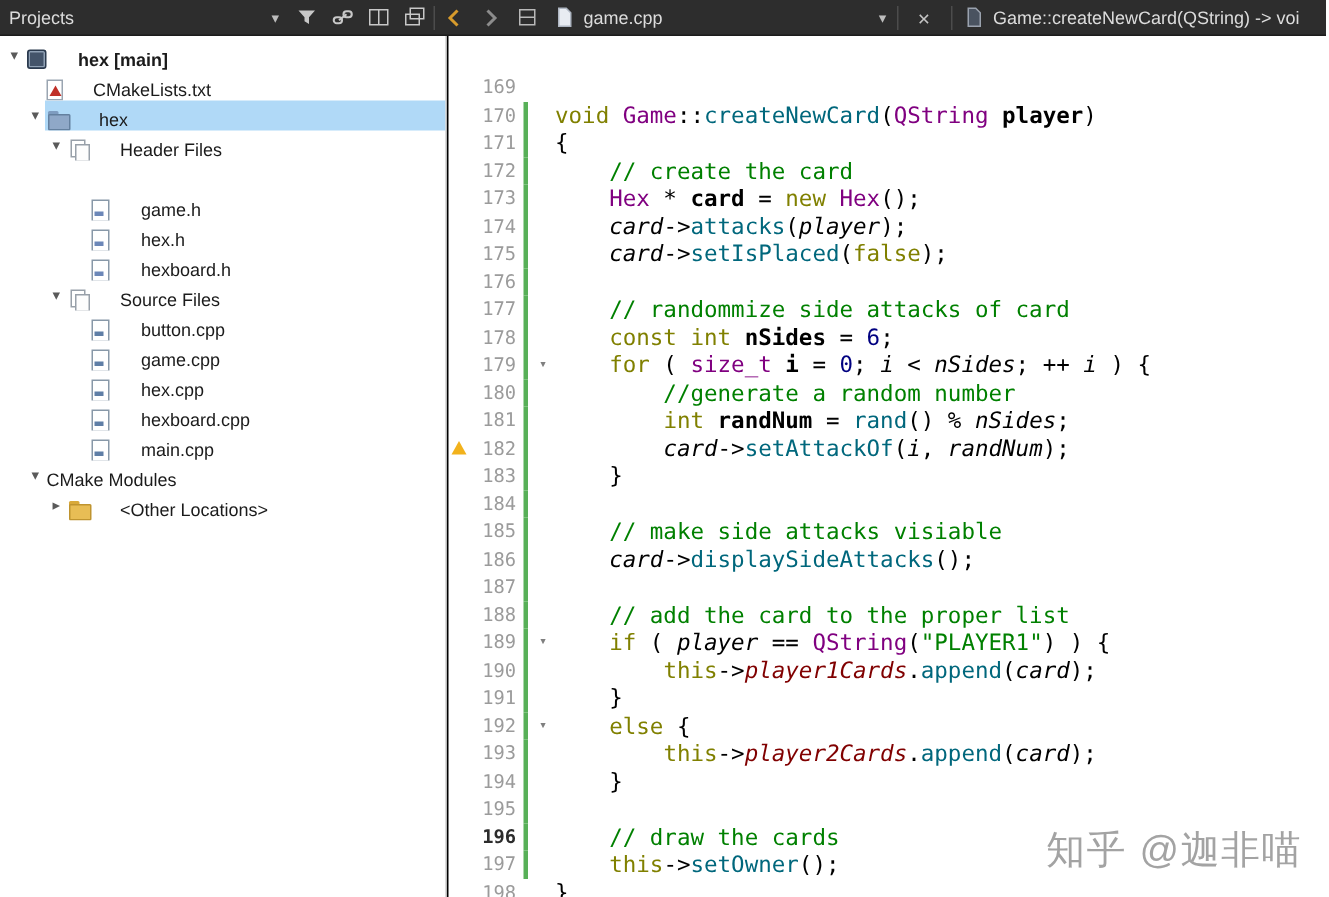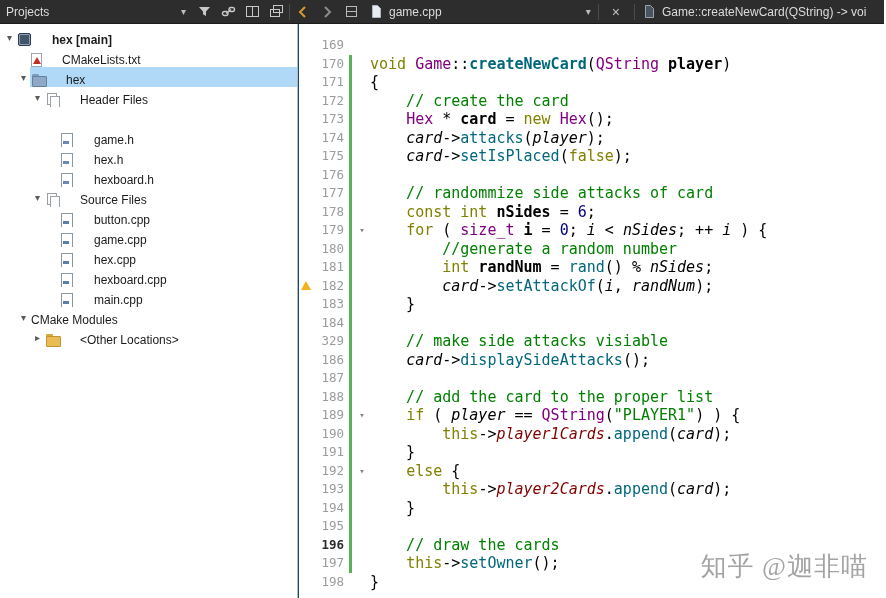--- a/index.html
+++ b/index.html
@@ -2,21 +2,21 @@
 <html style="--kw: #808000; --ty: #800080; --fn: #00677c; --cm: #008000; --st: #008000; --nu: #000080; --fd: #800000; --chg: #58b058; --sel: #b0d9f7; --warn: #f2b21c;"><head>
 <meta charset="utf-8">
 <style>
   :root{
     --kw:#808000; --ty:#800080; --fn:#00677c; --cm:#008000; --st:#008000;
     --nu:#000080; --fd:#800000; --chg:#58b058; --sel:#b0d9f7; --warn:#f2b21c;
   }
   *{box-sizing:border-box;margin:0;padding:0}
   html,body{width:886px;height:598px;overflow:hidden;background:#fff;
     font-family:"Liberation Sans",sans-serif}
-  #app{position:relative;width:884px;height:598px;overflow:hidden;background:#0c4a6e}
+  #app{position:relative;width:884px;height:598px;overflow:hidden;background:#000000}
 
   
   .titlebar{position:absolute;top:0;left:0;right:0;height:24px;background:#2d2d2d;
     border-bottom:1px solid #1c1c1c;display:flex;align-items:center;color:#dcdcdc;
     font-size:12px;white-space:nowrap;overflow:hidden}
   .combo{height:100%;display:flex;align-items:center;padding:0 6px;cursor:default}
   .pane-combo{width:192px;justify-content:space-between}
   .tb-btn{width:24px;height:100%;display:flex;align-items:center;justify-content:center;flex:none}
   .vsep{width:1px;height:16px;background:#4c4c4c;flex:none;margin:0 1px}
   .dd{color:#bdbdbd;font-size:10px}
@@ -58,48 +58,48 @@
     background:#fdfdfd;border:1px solid #98a0a9}
   .ic-file-h::after,.ic-file-cpp::after{content:'';position:absolute;left:2px;top:1px;width:10px;
     height:13px;background:#fff;border:1px solid #8898a8}
   .ic-file-h::before{content:'';position:absolute;left:4px;top:9px;width:6px;height:3px;
     background:#6c87b8;z-index:1}
   .ic-file-cpp::before{content:'';position:absolute;left:4px;top:9px;width:6px;height:3px;
     background:#5f7ea6;z-index:1}
 
   
   .editor{position:absolute;top:24px;left:299px;right:0;bottom:0;background:#fff;
-    overflow:hidden;padding-top:12px}
+    overflow:hidden;padding-top:25px}
   .code-line{display:flex;align-items:stretch;height:18.5px;
     font-family:"DejaVu Sans Mono",monospace}
   .ann{flex:none;width:14px;display:flex;align-items:center;justify-content:center}
   .warn-tri{width:0;height:0;border-left:5px solid transparent;border-right:5px solid transparent;
     border-bottom:9px solid var(--warn);display:inline-block}
   .lnum{flex:none;width:36px;text-align:right;padding-right:5px;color:#9b9b9b;font-size:12.5px;
     line-height:18.5px}
   .lnum.cur{color:#2c2c2c;font-weight:bold}
   .chbar{flex:none;width:3px;margin-right:2px}
   .chbar.changed{background:var(--chg)}
   .fold{flex:none;width:16px;text-align:center;color:#7f7f7f;font-size:9px;line-height:18.5px}
   .code{flex:1;white-space:pre;font-size:15px;line-height:18.5px;color:#000;overflow:hidden}
   .tok.k{color:var(--kw)}
   .tok.t{color:var(--ty)}
   .tok.fn{color:var(--fn)}
-  .tok.fnd{color:var(--fn);font-weight:bold}
+  .tok.fnd{color:var(--fn);font-weight:normal}
   .tok.vd{color:#000;font-weight:bold}
   .tok.v{color:#000;font-style:italic}
   .tok.f{color:var(--fd);font-style:italic}
   .tok.c{color:var(--cm)}
   .tok.s{color:var(--st)}
   .tok.n{color:var(--nu)}
   .tok.p{color:#000}
 
   
   .watermark{position:absolute;right:16px;bottom:14px;font-size:26px;color:#9a9a9a;
-    opacity:.9;letter-spacing:1px;font-family:Liberation Serif, serif}
+    opacity:.9;letter-spacing:1px;font-family:Liberation Sans, sans-serif}
 </style>
 </head>
 <body>
 
 <div id="app">
 
   <div class="titlebar">
 
     <div class="combo pane-combo">
       <span>Projects</span>
@@ -417,21 +417,21 @@
         </div>
         <div class="code-line">
           <span class="ann"></span>
           <span class="lnum">184</span>
           <span class="chbar changed"></span>
           <span class="fold"></span>
           <span class="code"></span>
         </div>
         <div class="code-line">
           <span class="ann"></span>
-          <span class="lnum">329</span>
+          <span class="lnum">185</span>
           <span class="chbar changed"></span>
           <span class="fold"></span>
           <span class="code"><span class="tok c">    // make side attacks visiable</span></span>
         </div>
         <div class="code-line">
           <span class="ann"></span>
           <span class="lnum">186</span>
           <span class="chbar changed"></span>
           <span class="fold"></span>
           <span class="code"><span class="tok p">    </span><span class="tok v">card</span><span class="tok p">-&gt;</span><span class="tok fn">displaySideAttacks</span><span class="tok p">();</span></span>

